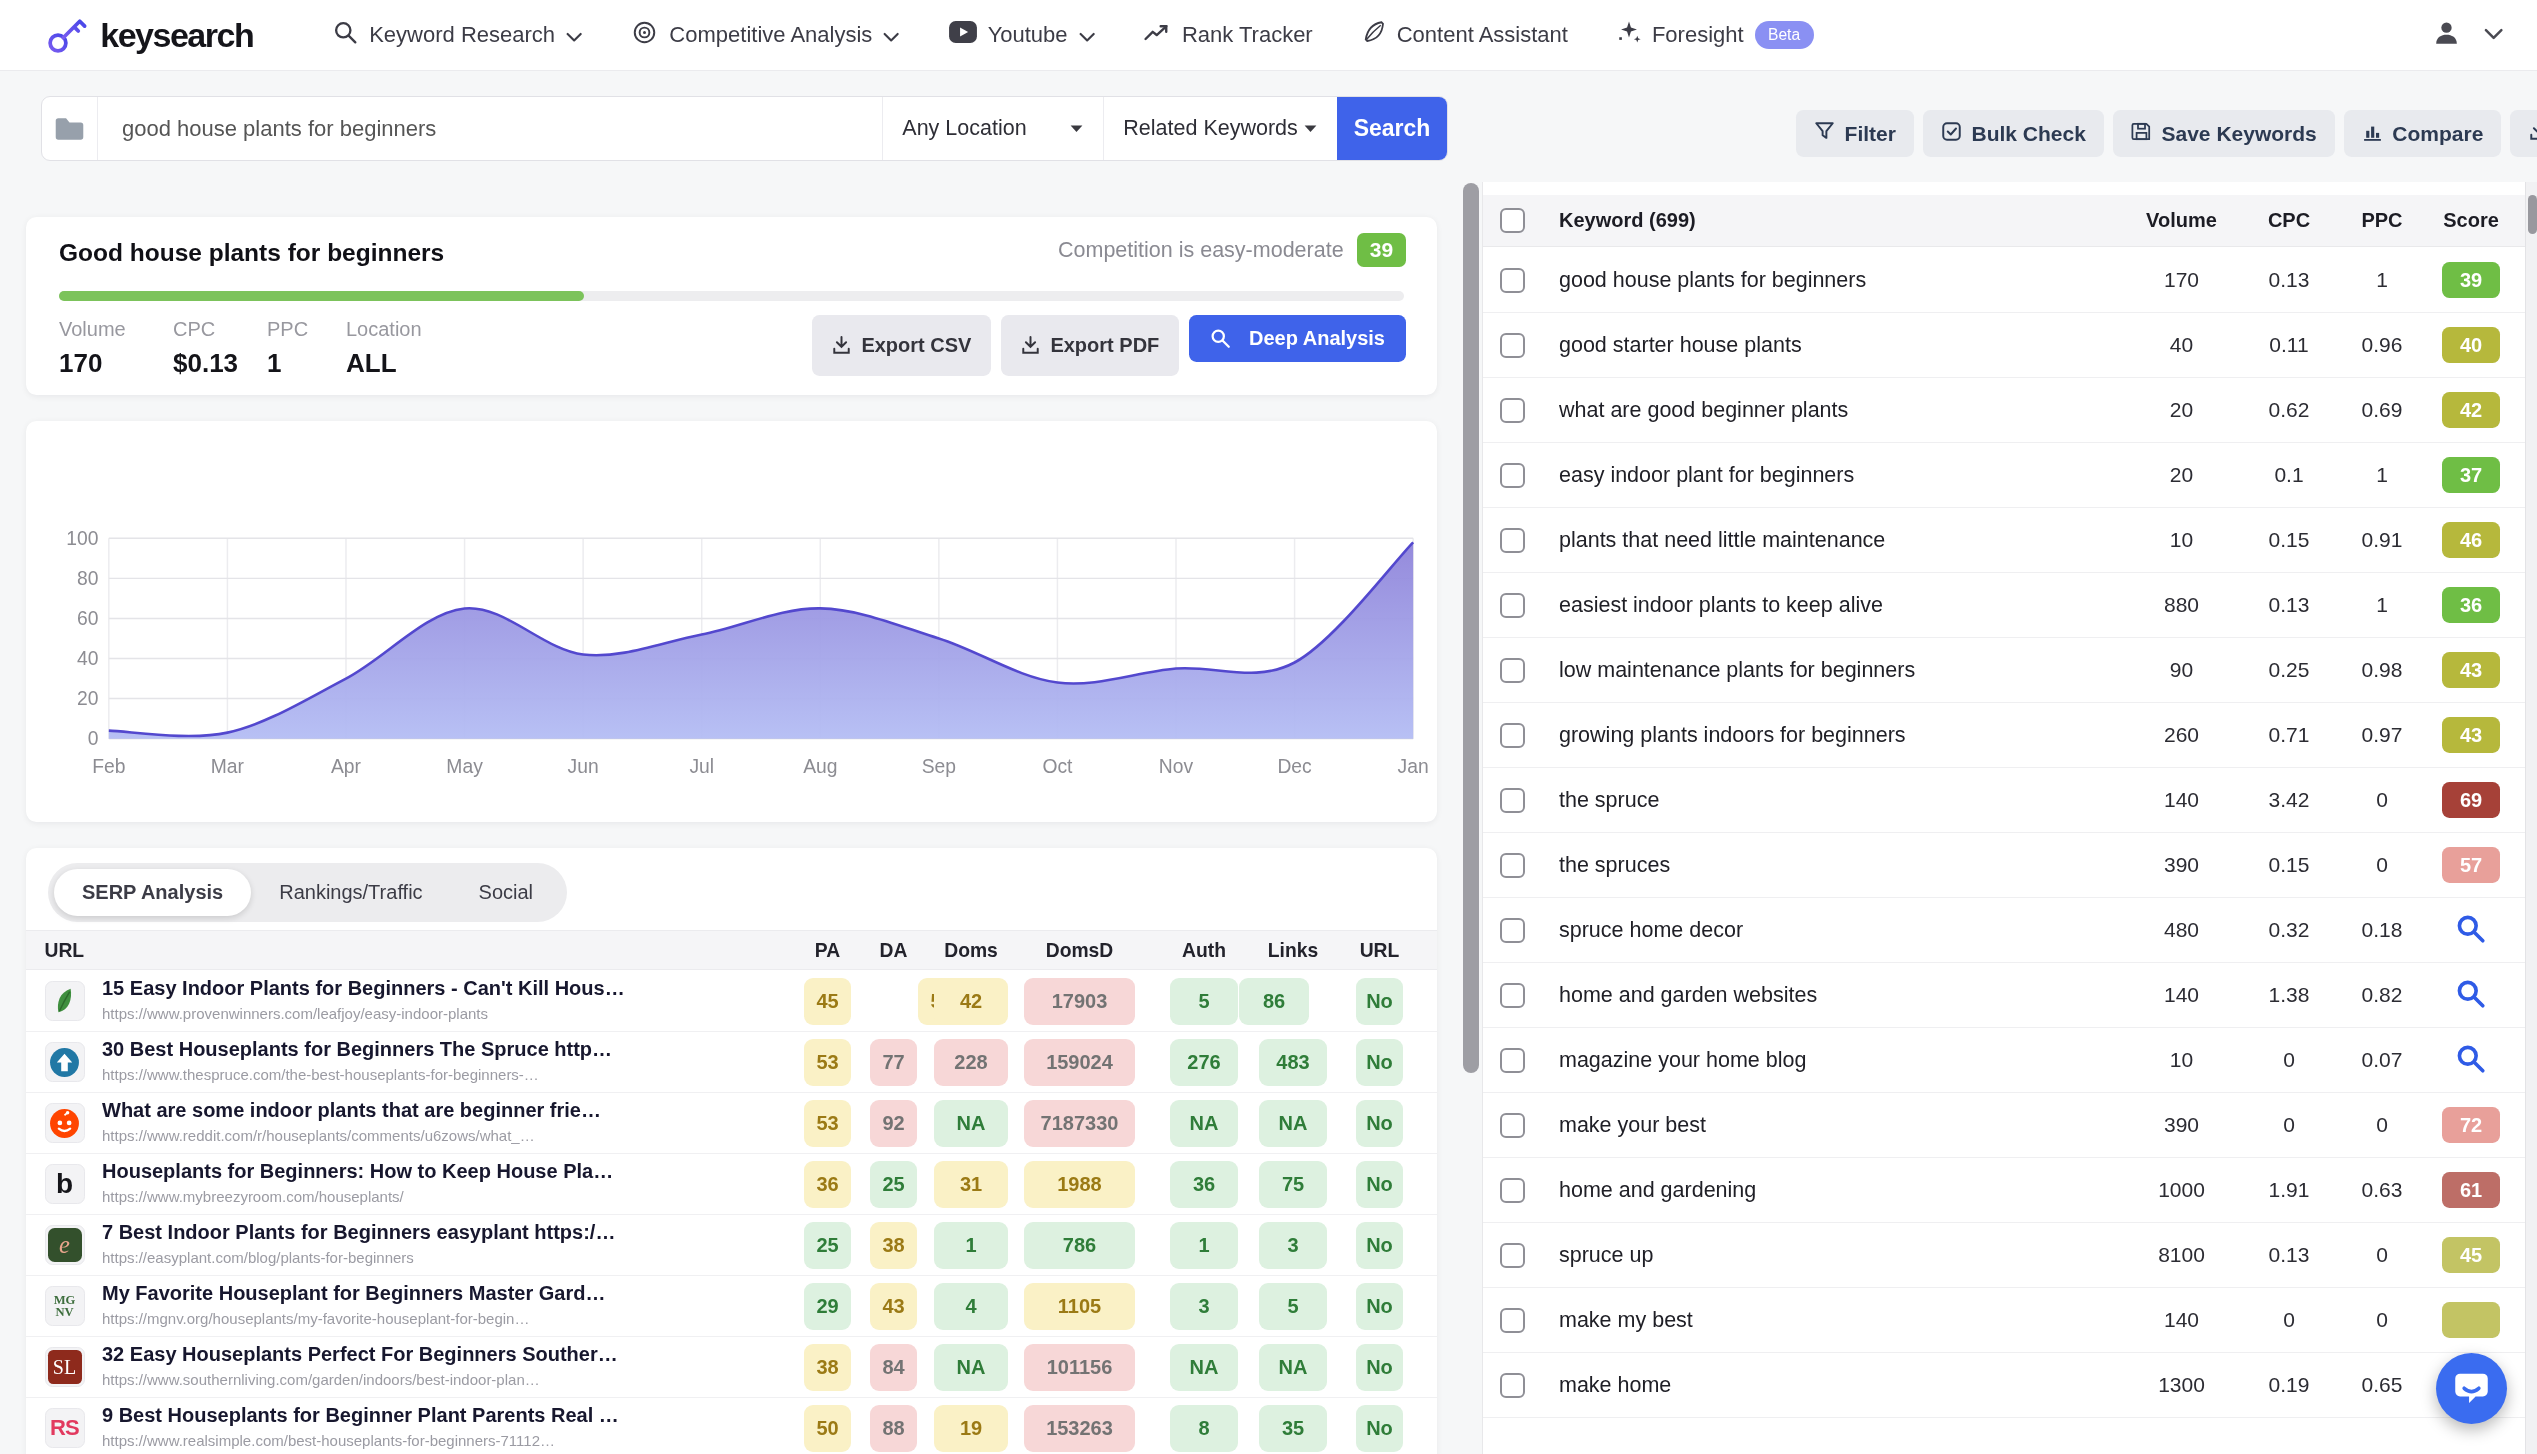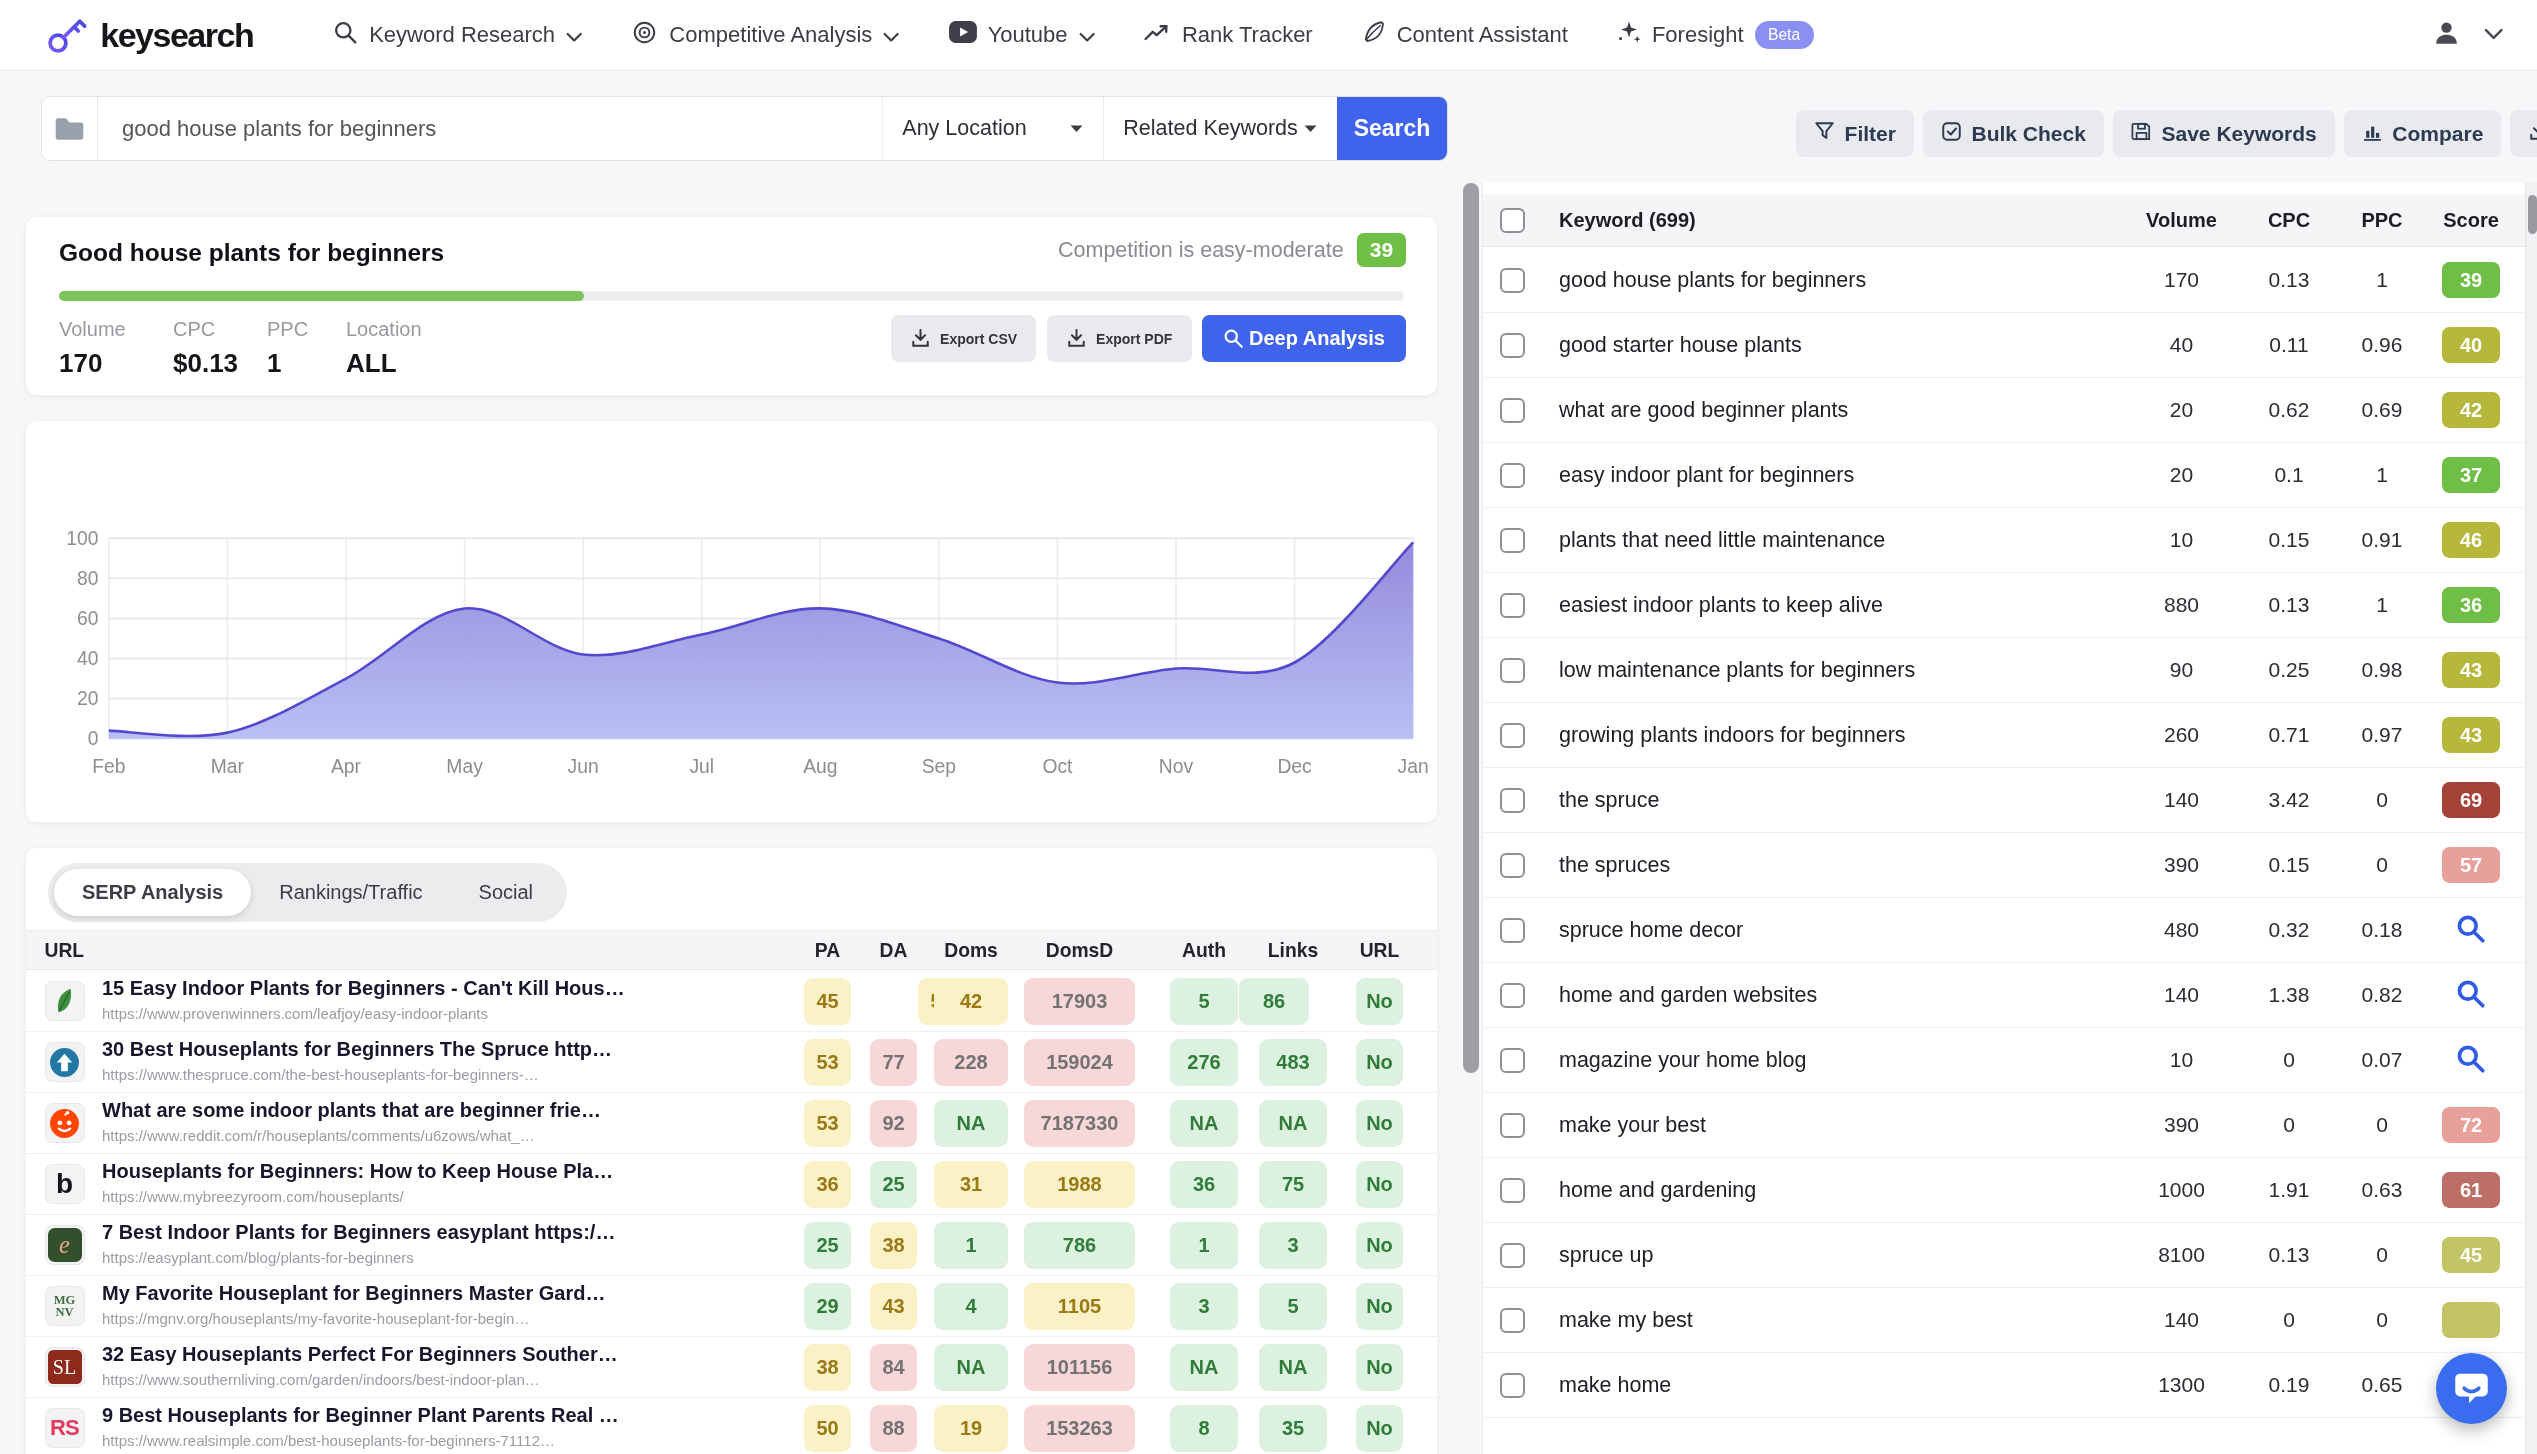--- a/index.html
+++ b/index.html
@@ -50,25 +50,25 @@
     font-size:21px; font-weight:700; display:flex; align-items:center; justify-content:center; }
   .progress { position:absolute; left:33px; right:33px; top:74px; height:10.4px; border-radius:5.2px;
     background:#ededef; }
   .progress-fill { width:39%; height:100%; border-radius:5.2px; background:#7cc35b; }
   .stats { position:absolute; left:33px; top:101px; display:flex; }
   .stat { margin-right:0; }
   .stat:nth-child(1){width:114px;} .stat:nth-child(2){width:94px;} .stat:nth-child(3){width:79px;}
   .stat-label { font-size:20px; color:#98989f; }
   .stat-value { font-size:26px; font-weight:700; color:#141419; margin-top:7.4px; }
   .ov-buttons { position:absolute; right:31px; top:98px; display:flex; gap:10.4px; }
-  .btn-gray { height:47px; padding:0 19.3px; background:#e9e9ee; border:none; border-radius:7.4px;
-    display:flex; align-items:center; gap:9px; font-size:14px; color:#34343c; font-weight:600;
+  .btn-gray { height:61px; padding:0 19.3px; background:#e9e9ee; border:none; border-radius:7.4px;
+    display:flex; align-items:center; gap:9px; font-size:20px; color:#34343c; font-weight:600;
     cursor:pointer; font-family:inherit; }
   .btn-blue { height:47px; padding:0 21px; background:#3f63ea; border:none; border-radius:7.4px;
-    display:flex; align-items:center; gap:5px; font-size:20px; color:#fff; font-weight:600;
+    display:flex; align-items:center; gap:18px; font-size:20px; color:#fff; font-weight:600;
     cursor:pointer; font-family:inherit; }
 
   .trends-header { position:absolute; top:0; left:0; right:0; height:70px;
     border-bottom:1.5px solid #ececee; display:flex; align-items:center; padding:0 33px; }
   .trends-title { font-size:24.5px; font-weight:600; color:#101016; }
   .trends-sub { font-size:18px; color:#9a9aa2; margin-left:12px; margin-top:4.5px; }
   #trend-chart { position:absolute; left:22px; top:89px; }
 
   
   .tabs { position:absolute; left:22px; top:15px; background:#ececee; border-radius:741px;

